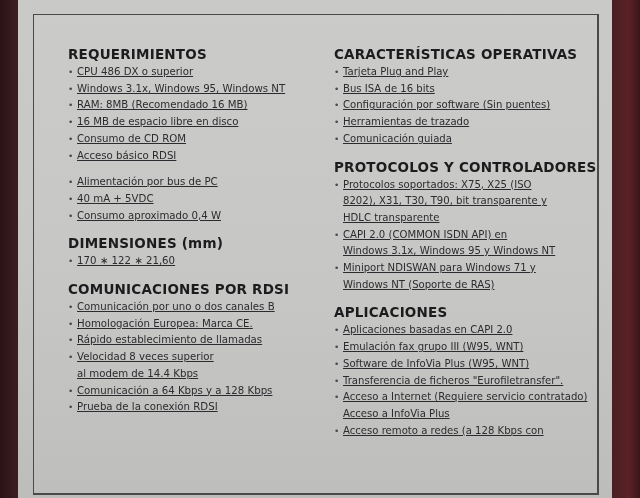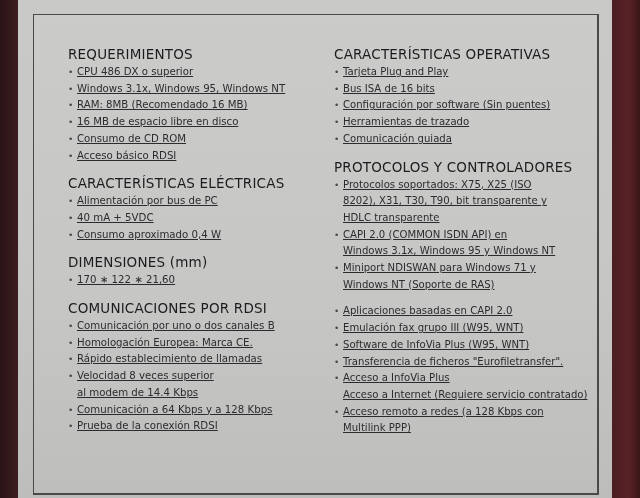--- a/index.html
+++ b/index.html
@@ -30,21 +30,21 @@
     }
     .col {
       position: absolute; top: 30px;
     }
     .col-left { left: 34px; width: 260px; }
     .col-right { left: 300px; width: 260px; }
     .section { margin-bottom: 10px; }
     .section h2 {
       margin: 0 0 1px 0;
       font-family: "DejaVu Sans", sans-serif;
-      font-weight: normal;
+      font-weight: bold;
       font-size: 13.5px;
       letter-spacing: 0.2px;
       color: #1c1c1e;
       line-height: 18px;
       white-space: nowrap;
     }
     .section ul {
       list-style: none; margin: 0; padding: 0;
     }
     .section li {
@@ -99,21 +99,20 @@
               <span class="bullet">•</span>
               <span class="cont">Consumo de CD ROM</span>
             </li>
             <li>
               <span class="bullet">•</span>
               <span class="cont">Acceso básico RDSI</span>
             </li>
           </ul>
         </div>
         <div class="section">
-          <h2>CARACTERÍSTICAS ELÉCTRICAS</h2>
           <ul>
             <li>
               <span class="bullet">•</span>
               <span class="cont">Alimentación por bus de PC</span>
             </li>
             <li>
               <span class="bullet">•</span>
               <span class="cont">40 mA + 5VDC</span>
             </li>
             <li>
@@ -203,44 +202,44 @@
               <span class="cont">Windows 3.1x, Windows 95 y Windows NT</span>
             </li>
             <li>
               <span class="bullet">•</span>
               <span class="cont">Miniport NDISWAN para Windows 71 y</span>
               <span class="cont">Windows NT (Soporte de RAS)</span>
             </li>
           </ul>
         </div>
         <div class="section">
+          <h2>APLICACIONES</h2>
           <ul>
             <li>
               <span class="bullet">•</span>
               <span class="cont">Aplicaciones basadas en CAPI 2.0</span>
             </li>
             <li>
               <span class="bullet">•</span>
               <span class="cont">Emulación fax grupo III (W95, WNT)</span>
             </li>
             <li>
               <span class="bullet">•</span>
               <span class="cont">Software de InfoVia Plus (W95, WNT)</span>
             </li>
             <li>
               <span class="bullet">•</span>
               <span class="cont">Transferencia de ficheros "Eurofiletransfer".</span>
             </li>
             <li>
               <span class="bullet">•</span>
+              <span class="cont">Acceso a Internet (Requiere servicio contratado)</span>
               <span class="cont">Acceso a InfoVia Plus</span>
-              <span class="cont">Acceso a Internet (Requiere servicio contratado)</span>
             </li>
             <li>
               <span class="bullet">•</span>
               <span class="cont">Acceso remoto a redes (a 128 Kbps con</span>
-              <span class="cont">Multilink PPP)</span>
             </li>
           </ul>
         </div>
       </div>
   </div>
 </div>
 
 </body></html>

